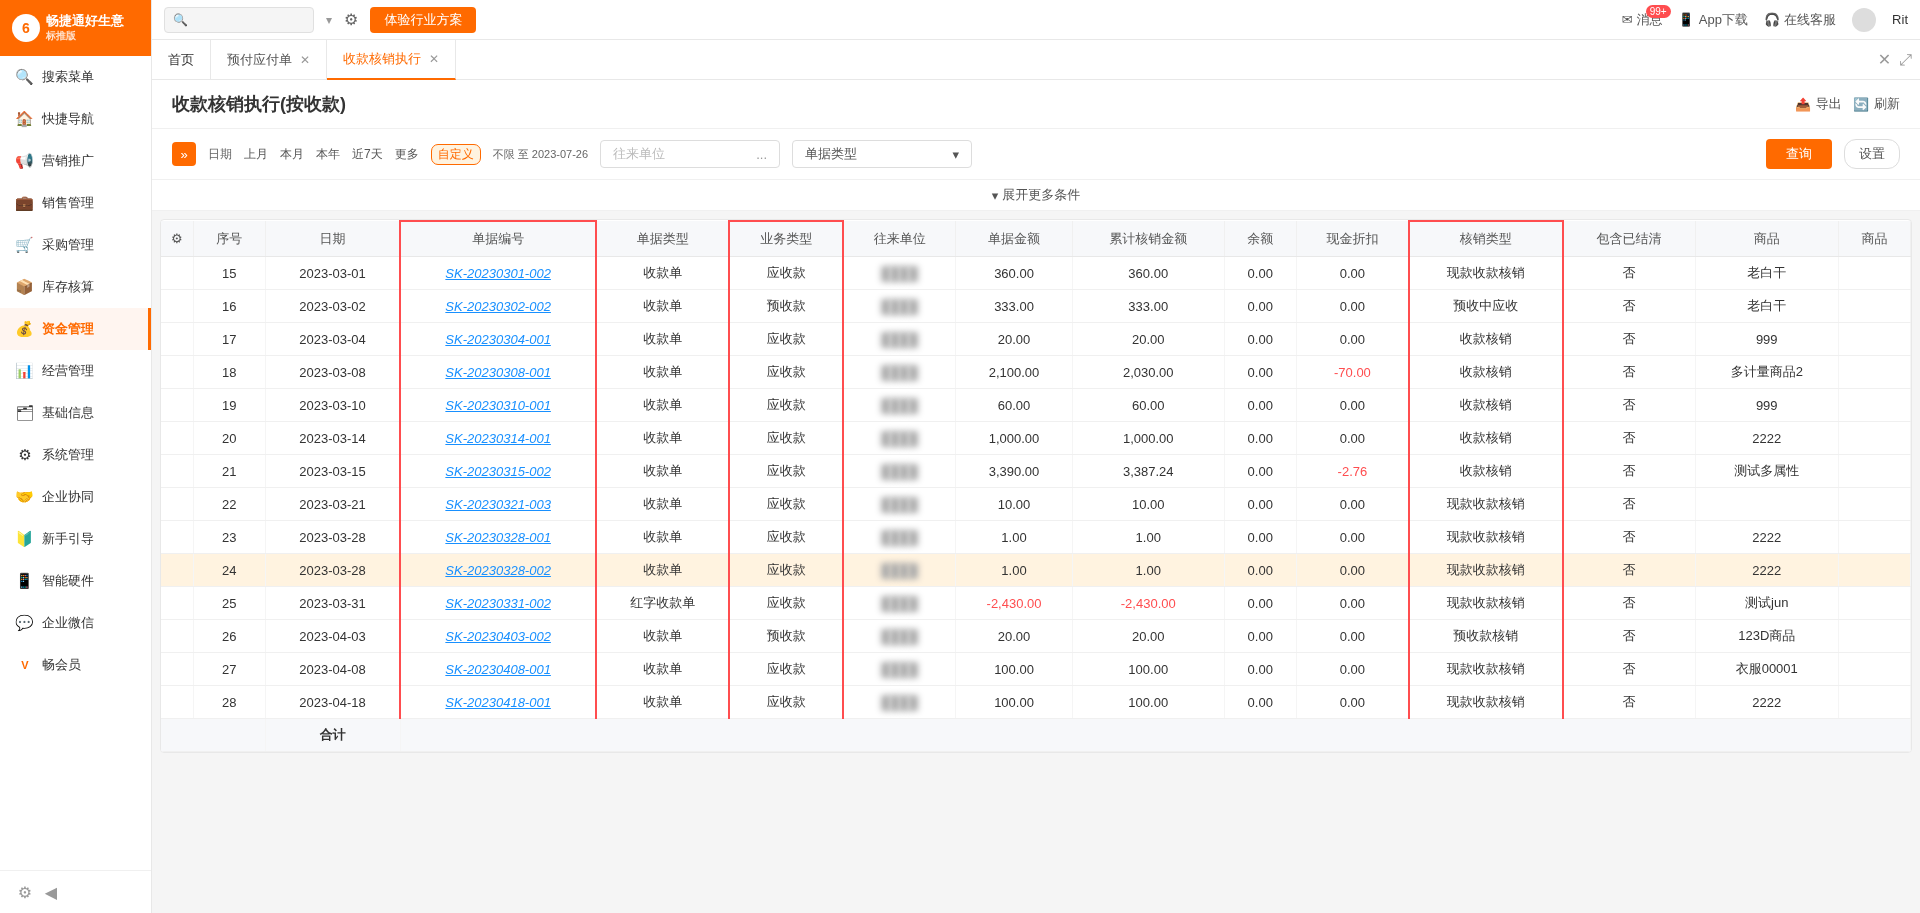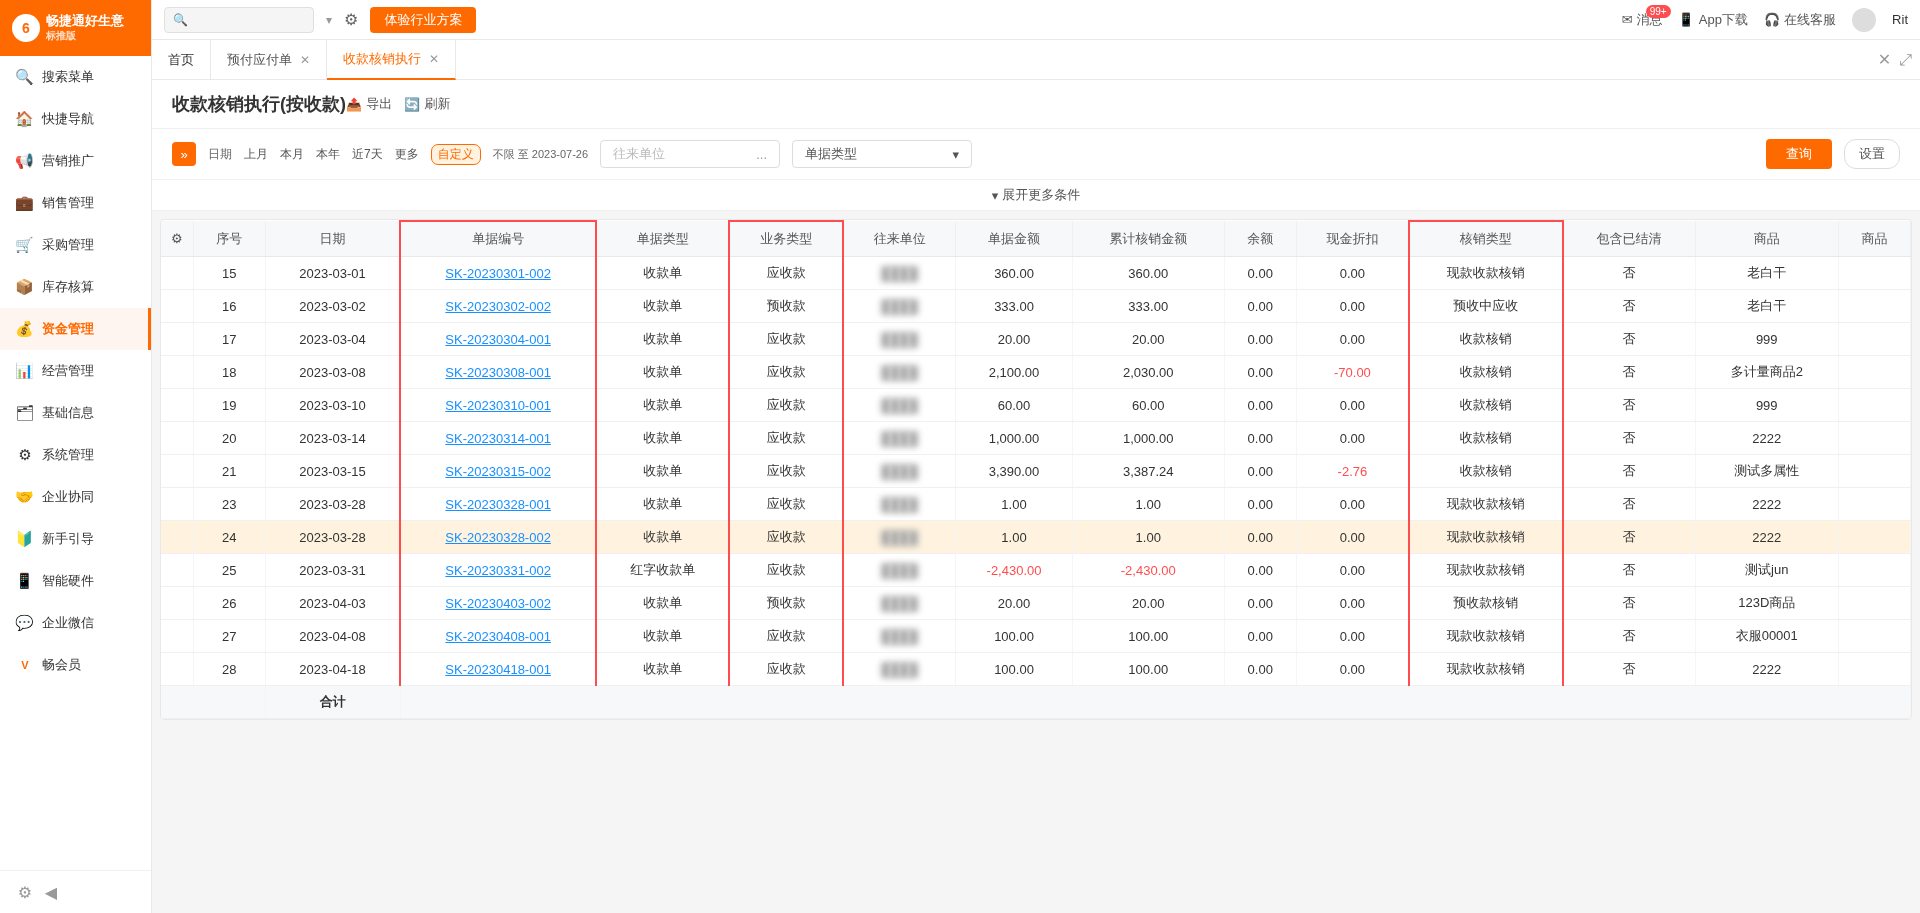--- a/index.html
+++ b/index.html
@@ -37,40 +37,40 @@
     .tab.active { color: #ff6a00; border-bottom: 2px solid #ff6a00; background: #fff; }
     .tab-home { color: #333; font-weight: normal; border-right: 1px solid #e8e8e8; }
     .tab-close { color: #999; font-size: 12px; cursor: pointer; margin-left: 2px; }
     .tabbar-right { margin-left: auto; display: flex; align-items: center; padding-right: 8px; gap: 8px; }
     .tabbar-right-icon { color: #999; font-size: 16px; cursor: pointer; }
 
     
     .page-content { flex: 1; overflow-y: auto; padding: 0; background: #f5f5f5; }
 
     
-    .page-header { background: #fff; padding: 12px 20px 0; display: flex; align-items: center; border-bottom: 1px solid #f0f0f0; }
+    .page-header { background: #fff; padding: 12px 20px 0; display: flex; align-items: center; justify-content: space-between; border-bottom: 1px solid #f0f0f0; }
     .page-title { font-size: 18px; font-weight: bold; color: #333; padding-bottom: 12px; }
     .page-actions { display: flex; gap: 12px; padding-bottom: 12px; }
     .page-action-btn { display: flex; align-items: center; gap: 4px; color: #555; cursor: pointer; font-size: 13px; }
     .filter-expand-btn { width: 24px; height: 24px; background: #ff6a00; border-radius: 4px; display: flex; align-items: center; justify-content: center; cursor: pointer; color: #fff; font-size: 14px; }
     .filter-date-link { color: #555; cursor: pointer; font-size: 12px; text-align: center; }
     .filter-custom { background: #fff3e0; color: #ff6a00; border: 1px solid #ff6a00; border-radius: 7px; padding: 1px 6px; font-size: 12px; cursor: pointer; }
     .filter-query-btn { background: #ff6a00; color: #fff; border: none; border-radius: 4px; padding: 6px 20px; cursor: pointer; font-size: 13px; margin-left: auto; }
     .filter-settings-btn { border: 1px solid #ddd; background: #fff; color: #555; border-radius: 12px; padding: 5px 14px; cursor: pointer; font-size: 13px; }
     .expand-more { text-align: center; padding: 6px; background: #fff; margin-bottom: 8px; color: #555; cursor: pointer; font-size: 12px; display: flex; align-items: center; justify-content: center; gap: 4px; border-bottom: 1px solid #f0f0f0; }
 
     
     .table-container { background: #fff; margin: 0 8px 8px; border: 1px solid #e8e8e8; border-radius: 4px; overflow: hidden; }
     .table-scroll { overflow-x: auto; }
     table { width: 100%; border-collapse: collapse; font-size: 12px; }
     thead tr { background: #f7f8fa; }
     th { padding: 8px 10px; text-align: center; color: #555; font-weight: 500; border-bottom: 1px solid #e8e8e8; border-right: 1px solid #f0f0f0; white-space: nowrap; }
     td { padding: 7px 10px; text-align: center; color: #333; border-bottom: 1px solid #f0f0f0; border-right: 1px solid #f5f5f5; white-space: nowrap; }
     tr.highlighted td { background: #fff3e0; }
-    .link-cell { color: #1890ff; cursor: pointer; text-decoration: underline; }
+    .link-cell { color: #1890ff; cursor: pointer; text-decoration: underline; font-style: italic; }
     .negative { color: #ff4d4f; }
     .col-settings { width: 30px; }
     .col-bill-no-header { border-left: 2px solid #ff4d4f !important; border-right: 2px solid #ff4d4f !important; border-top: 2px solid #ff4d4f !important; }
     .col-biz-header { border-left: 2px solid #ff4d4f !important; border-right: 2px solid #ff4d4f !important; border-top: 2px solid #ff4d4f !important; }
     .col-verify-header { border-left: 2px solid #ff4d4f !important; border-right: 2px solid #ff4d4f !important; border-top: 2px solid #ff4d4f !important; }
 
     .footer-row td { background: #f7f8fa; font-weight: bold; }
 
     
     .table-scroll::-webkit-scrollbar { height: 6px; }
@@ -392,20 +392,37 @@
                 <td>3,387.24</td>
                 <td>0.00</td>
                 <td><span class="negative">-2.76</span></td>
                 <td style="border-left: 2px solid rgb(255, 77, 79); border-right: 2px solid rgb(255, 77, 79);">收款核销</td>
                 <td>否</td>
                 <td>测试多属性</td>
                 <td></td>
               </tr>
               <tr>
                 <td></td>
+                <td>22</td>
+                <td>2023-03-21</td>
+                <td style="border-left: 2px solid rgb(255, 77, 79); border-right: 2px solid rgb(255, 77, 79);"><span class="link-cell">SK-20230321-003</span></td>
+                <td>收款单</td>
+                <td style="border-left: 2px solid rgb(255, 77, 79); border-right: 2px solid rgb(255, 77, 79);">应收款</td>
+                <td style="color: transparent; text-shadow: rgb(170, 170, 170) 0px 0px 6px;">████</td>
+                <td>10.00</td>
+                <td>10.00</td>
+                <td>0.00</td>
+                <td>0.00</td>
+                <td style="border-left: 2px solid rgb(255, 77, 79); border-right: 2px solid rgb(255, 77, 79);">现款收款核销</td>
+                <td>否</td>
+                <td></td>
+                <td></td>
+              </tr>
+              <tr>
+                <td></td>
                 <td>23</td>
                 <td>2023-03-28</td>
                 <td style="border-left: 2px solid rgb(255, 77, 79); border-right: 2px solid rgb(255, 77, 79);"><span class="link-cell">SK-20230328-001</span></td>
                 <td>收款单</td>
                 <td style="border-left: 2px solid rgb(255, 77, 79); border-right: 2px solid rgb(255, 77, 79);">应收款</td>
                 <td style="color: transparent; text-shadow: rgb(170, 170, 170) 0px 0px 6px;">████</td>
                 <td>1.00</td>
                 <td>1.00</td>
                 <td>0.00</td>
                 <td>0.00</td>

